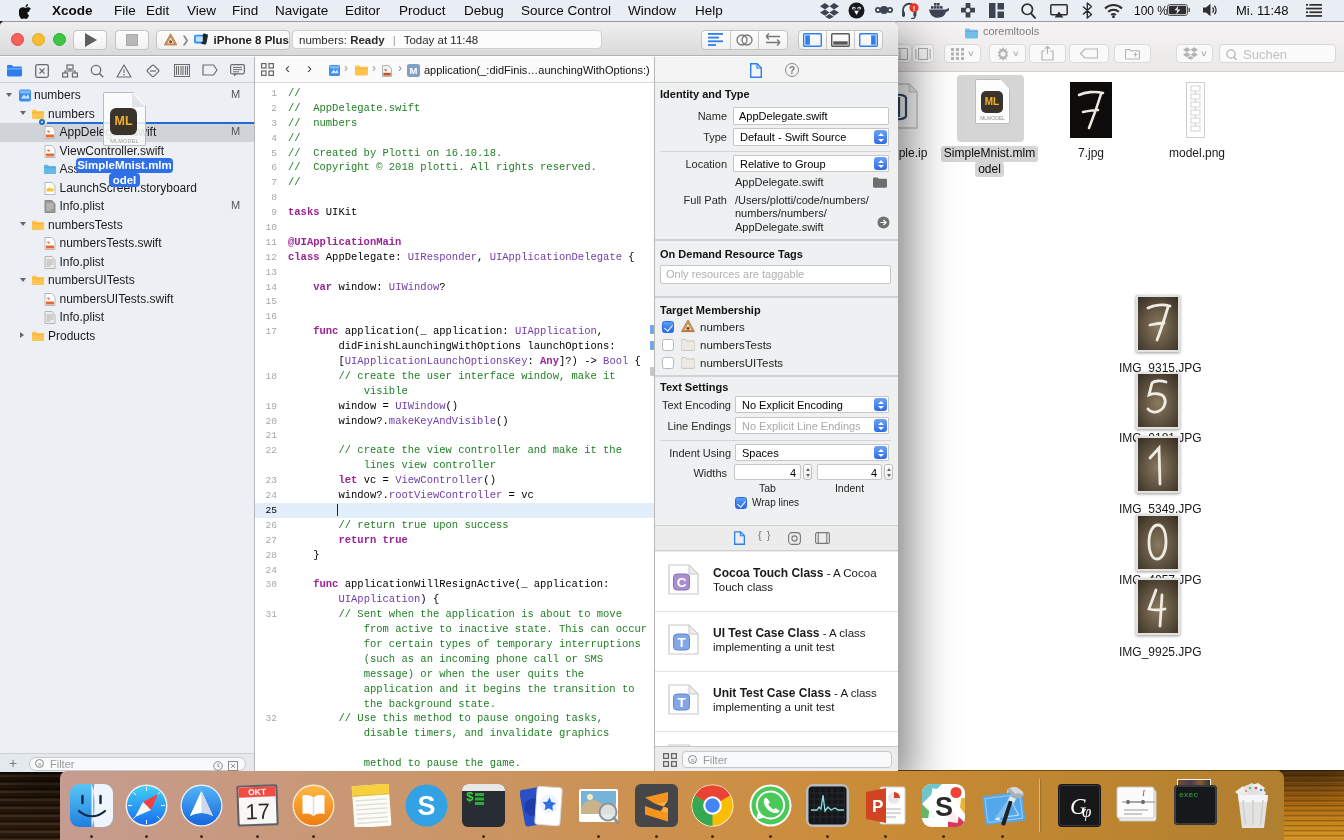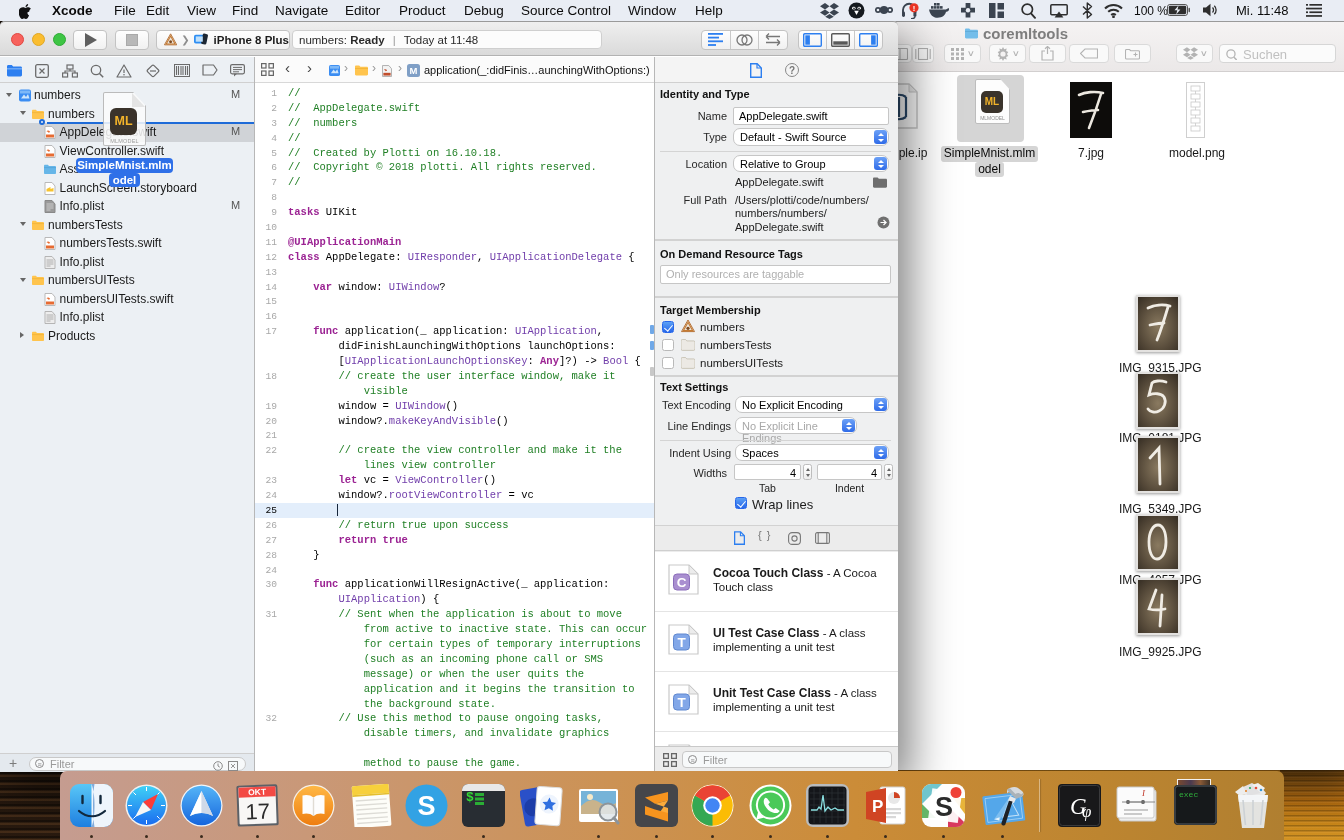--- a/index.html
+++ b/index.html
@@ -47,21 +47,21 @@
 .c{color:#1F7F24}
 .t{color:#703DAA}
 .cur{background:#e3eefb}
 .jn{position:absolute;top:2px;font-size:15px;color:#444}
 .jsep{position:absolute;top:4px;font-size:12px;color:#999}
 .jicn{position:absolute;top:7.5px}
 
 .hdr{position:absolute;font-size:11px;font-weight:bold;color:#111}
 .lbl{position:absolute;font-size:11px;color:#282828;text-align:right}
 .fld{position:absolute;background:#fff;border:1px solid #c6c6c6;border-radius:2px;font-size:11px;color:#000;padding:2px 5px}
-.pop{position:absolute;background:#fff;border:1px solid #c6c6c6;border-radius:7px;font-size:11px;color:#000;padding:2px 6px}
+.pop{position:absolute;background:#fff;border:1px solid #c6c6c6;border-radius:1px;font-size:11px;color:#000;padding:2px 6px}
 .sep{position:absolute;background:#d4d4d4;height:1px}
 .tl{position:absolute;top:11px;width:13px;height:13px;border-radius:50%;border:.5px solid}
 .tbtn{position:absolute;top:7.5px;height:20px;background:linear-gradient(#fefefe,#f1f1f1);border:1px solid #c3c3c3;border-radius:4px;display:flex;align-items:center;justify-content:center}
 #statuspill{position:absolute;left:292px;top:8px;width:310px;height:19px;background:#fcfcfc;border:1px solid #cfcfcf;border-radius:4px;font-size:11.5px;display:flex;align-items:center;padding-left:6px;white-space:nowrap}
 .segc{position:absolute;top:7.5px;height:20px;background:linear-gradient(#fefefe,#f1f1f1);border:1px solid #c3c3c3;border-radius:4px;display:flex}
 .seg{flex:1;display:flex;align-items:center;justify-content:center;border-right:1px solid #c9c9c9}
 .ni{position:absolute;top:7px}
 .filterfld{position:absolute;top:2.5px;height:14px;background:#f7f9fa;border:1px solid #c8c8c8;border-radius:7px}
 .ficon{position:absolute;left:5px;top:1px;width:9px;height:9px;border:1px solid #8a8a8a;border-radius:50%;color:#8a8a8a;font-size:7px;line-height:9px;text-align:center}
 .ftext{position:absolute;left:20px;top:0.5px;color:#9a9a9a;font-size:11px}
@@ -109,21 +109,21 @@
 <div class="ab" id="wallL">
     <div class="streaks"></div>
   </div>
 
 <div class="ab" id="finder">
   <div id="ftitle">
     <svg style="position:absolute;left:87px;top:6px" width="13" height="11" viewBox="0 0 13 11">
         <path d="M0 1.6C0 .9.5.4 1.2.4h3l1.2 1.3h6.4c.7 0 1.2.5 1.2 1.2v6.4c0 .7-.5 1.2-1.2 1.2H1.2C.5 10.5 0 10 0 9.3z" fill="#73bdea"></path>
         <path d="M0 3h13v1H0z" fill="#62add9"></path>
       </svg>
-    <span style="position:absolute;left:105px;top:3px;font-size:15px;font-weight:bold;color:#7e7e7e">coremltools</span>
+    <span style="position:absolute;left:105px;top:3px;font-size:11px;font-weight:normal;color:#7e7e7e">coremltools</span>
     <div class="fbtn" style="left:14px;top:22px;width:20px">
         <svg width="12" height="12" viewBox="0 0 12 12">
           <g fill="none" stroke="#b0b0b0" stroke-width="1.1">
             <rect x=".5" y=".5" width="11" height="11" rx="1"></rect>
             <line x1="4" y1="0" x2="4" y2="12"></line>
           </g>
         </svg>
       </div>
     <div class="fbtn" style="left:34px;top:22px;width:22px">
         <svg width="16" height="12" viewBox="0 0 16 12">
@@ -707,39 +707,39 @@
       </svg>
     <div class="tmtxt" style="top:300px">numbersUITests</div>
     <div class="secsep" style="top:318px"></div>
     <div class="hdr" style="left:5px;top:324px">Text Settings</div>
     <div class="lbl" style="left:0;top:342px;width:76px">Text Encoding</div>
     <div class="pop" style="left:80px;top:339px;width:154px;height:17px">No Explicit Encoding<span class="pstep">
           <i></i>
           <u></u>
         </span></div>
     <div class="lbl" style="left:0;top:363px;width:76px">Line Endings</div>
-    <div class="pop" style="left:80px;top:360px;width:122px;height:17px;color:#a8a8a8">No Explicit Line Endings<span class="pstep">
+    <div class="pop" style="left:80px;top:360px;width:154px;height:17px;color:#a8a8a8">No Explicit Line Endings<span class="pstep">
           <i></i>
           <u></u>
         </span></div>
     <div class="sep" style="left:5px;top:383px;width:231px"></div>
     <div class="lbl" style="left:0;top:390px;width:76px">Indent Using</div>
     <div class="pop" style="left:80px;top:387px;width:154px;height:17px">Spaces<span class="pstep">
           <i></i>
           <u></u>
         </span></div>
     <div class="lbl" style="left:0;top:410px;width:72px">Widths</div>
     <div class="fld" style="left:79px;top:407px;width:67px;height:16px;text-align:right;padding-right:4px">4</div>
     <span class="gstep" style="left:148px;top:407px"></span>
     <div class="fld" style="left:162px;top:407px;width:65px;height:16px;text-align:right;padding-right:4px">4</div>
     <span class="gstep" style="left:229px;top:407px"></span>
     <div style="position:absolute;left:79px;top:425px;width:67px;text-align:center;font-size:10.5px;color:#222">Tab</div>
     <div style="position:absolute;left:162px;top:425px;width:65px;text-align:center;font-size:10.5px;color:#222">Indent</div>
     <div class="chk chkon" style="left:80px;top:440px"></div>
-    <div style="position:absolute;left:97px;top:440px;font-size:13px;color:#1c1c1c">Wrap lines</div>
+    <div style="position:absolute;left:97px;top:440px;font-size:10px;color:#1c1c1c">Wrap lines</div>
     <div id="library">
       <div id="libtabs">
         <svg style="position:absolute;left:79px;top:5px" width="11" height="14" viewBox="0 0 12 15">
             <path d="M.7.7h6.5L11.3 5v9.3H.7z" fill="none" stroke="#2d7ff0" stroke-width="1.4"></path>
             <path d="M7 1v4h4" fill="none" stroke="#2d7ff0" stroke-width="1.2"></path>
           </svg>
         <span style="position:absolute;left:103px;top:3px;font-size:11px;color:#777;letter-spacing:1px">{&nbsp;}</span>
         <svg style="position:absolute;left:133px;top:6px" width="13" height="13" viewBox="0 0 13 13">
             <rect x=".6" y=".6" width="11.8" height="11.8" rx="3.5" fill="none" stroke="#777" stroke-width="1.1"></rect>
             <circle cx="6.5" cy="6.5" r="2.6" fill="none" stroke="#777" stroke-width="1.1"></circle>

